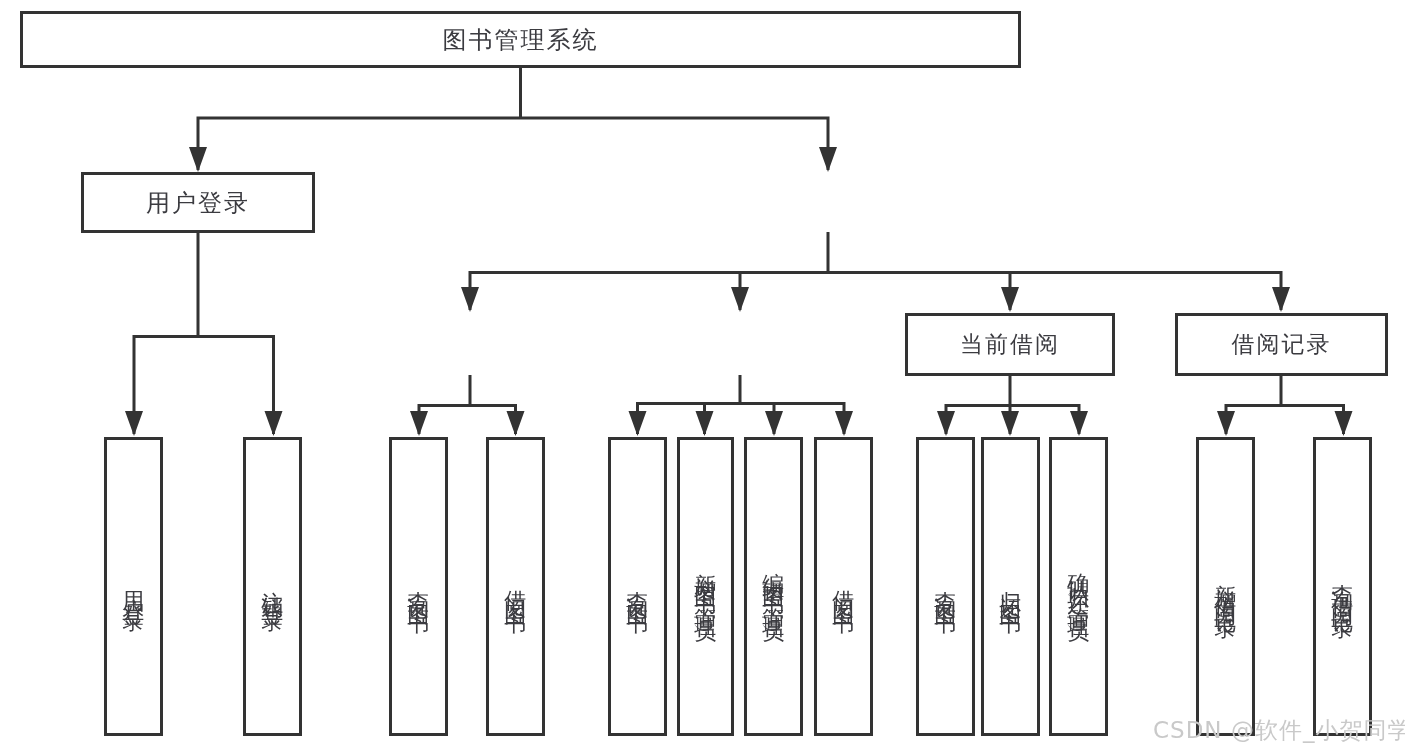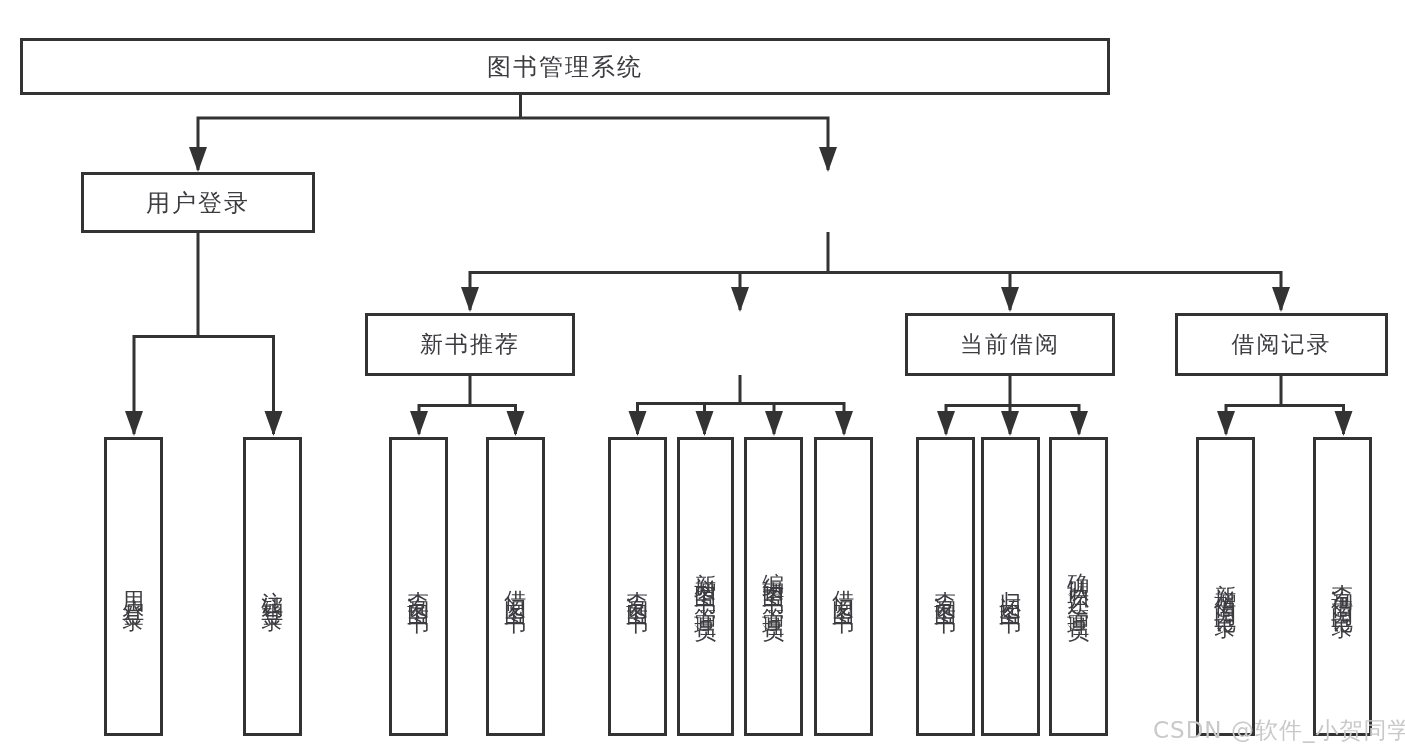--- a/index.html
+++ b/index.html
@@ -14,21 +14,21 @@
     border:3px solid #333333; display:flex; align-items:center; justify-content:center;
     z-index:2;
   }
   .box.h { font-size:24px; letter-spacing:2px; }
   .box.h.l3 { font-size:23px; }
   .box.v span.vtext {
     writing-mode:vertical-rl; text-orientation:mixed;
     font-size:22px; letter-spacing:7px; line-height:1.15;
   }
   
-  .n-root { left:20px;  top:11px;  width:1090px; height:57px;margin-top:27px; }
+  .n-root { left:20px;  top:11px;  width:1001px; height:57px; }
   .n-b0   { left:81px;  top:172px; width:234px;  height:61px; }
   .n-b1   { left:711px; top:172px; width:234px;  height:61px; }
   .n-c0   { left:365px; top:313px; width:210px;  height:63px; }
   .n-c1   { left:635px; top:313px; width:210px;  height:63px; }
   .n-c2   { left:905px; top:313px; width:210px;  height:63px; }
   .n-c3   { left:1175px;top:313px; width:213px;  height:63px; }
   .leaf   { top:437px; height:299px; width:59px; }
   .n-l0  { left:104px; }  .n-l1  { left:243px; }
   .n-l2  { left:389px; }  .n-l3  { left:486px; }
   .n-l4  { left:608px; }  .n-l5  { left:677px; width:57px; }
@@ -88,23 +88,20 @@
   </svg>
 
   <div class="box h n-root">
     <span>图书管理系统</span>
   </div>
 
   <div class="box h n-b0">
     <span>用户登录</span>
   </div>
 
-  <div class="box h l3 n-c0">
-    <span>新书推荐</span>
-  </div>
   <div class="box h l3 n-c3">
     <span>借阅记录</span>
   </div>
   <div class="box h l3 n-c2">
     <span>当前借阅</span>
   </div>
 
   <div class="box v leaf n-l0">
     <span class="vtext">用户登录</span>
   </div>

